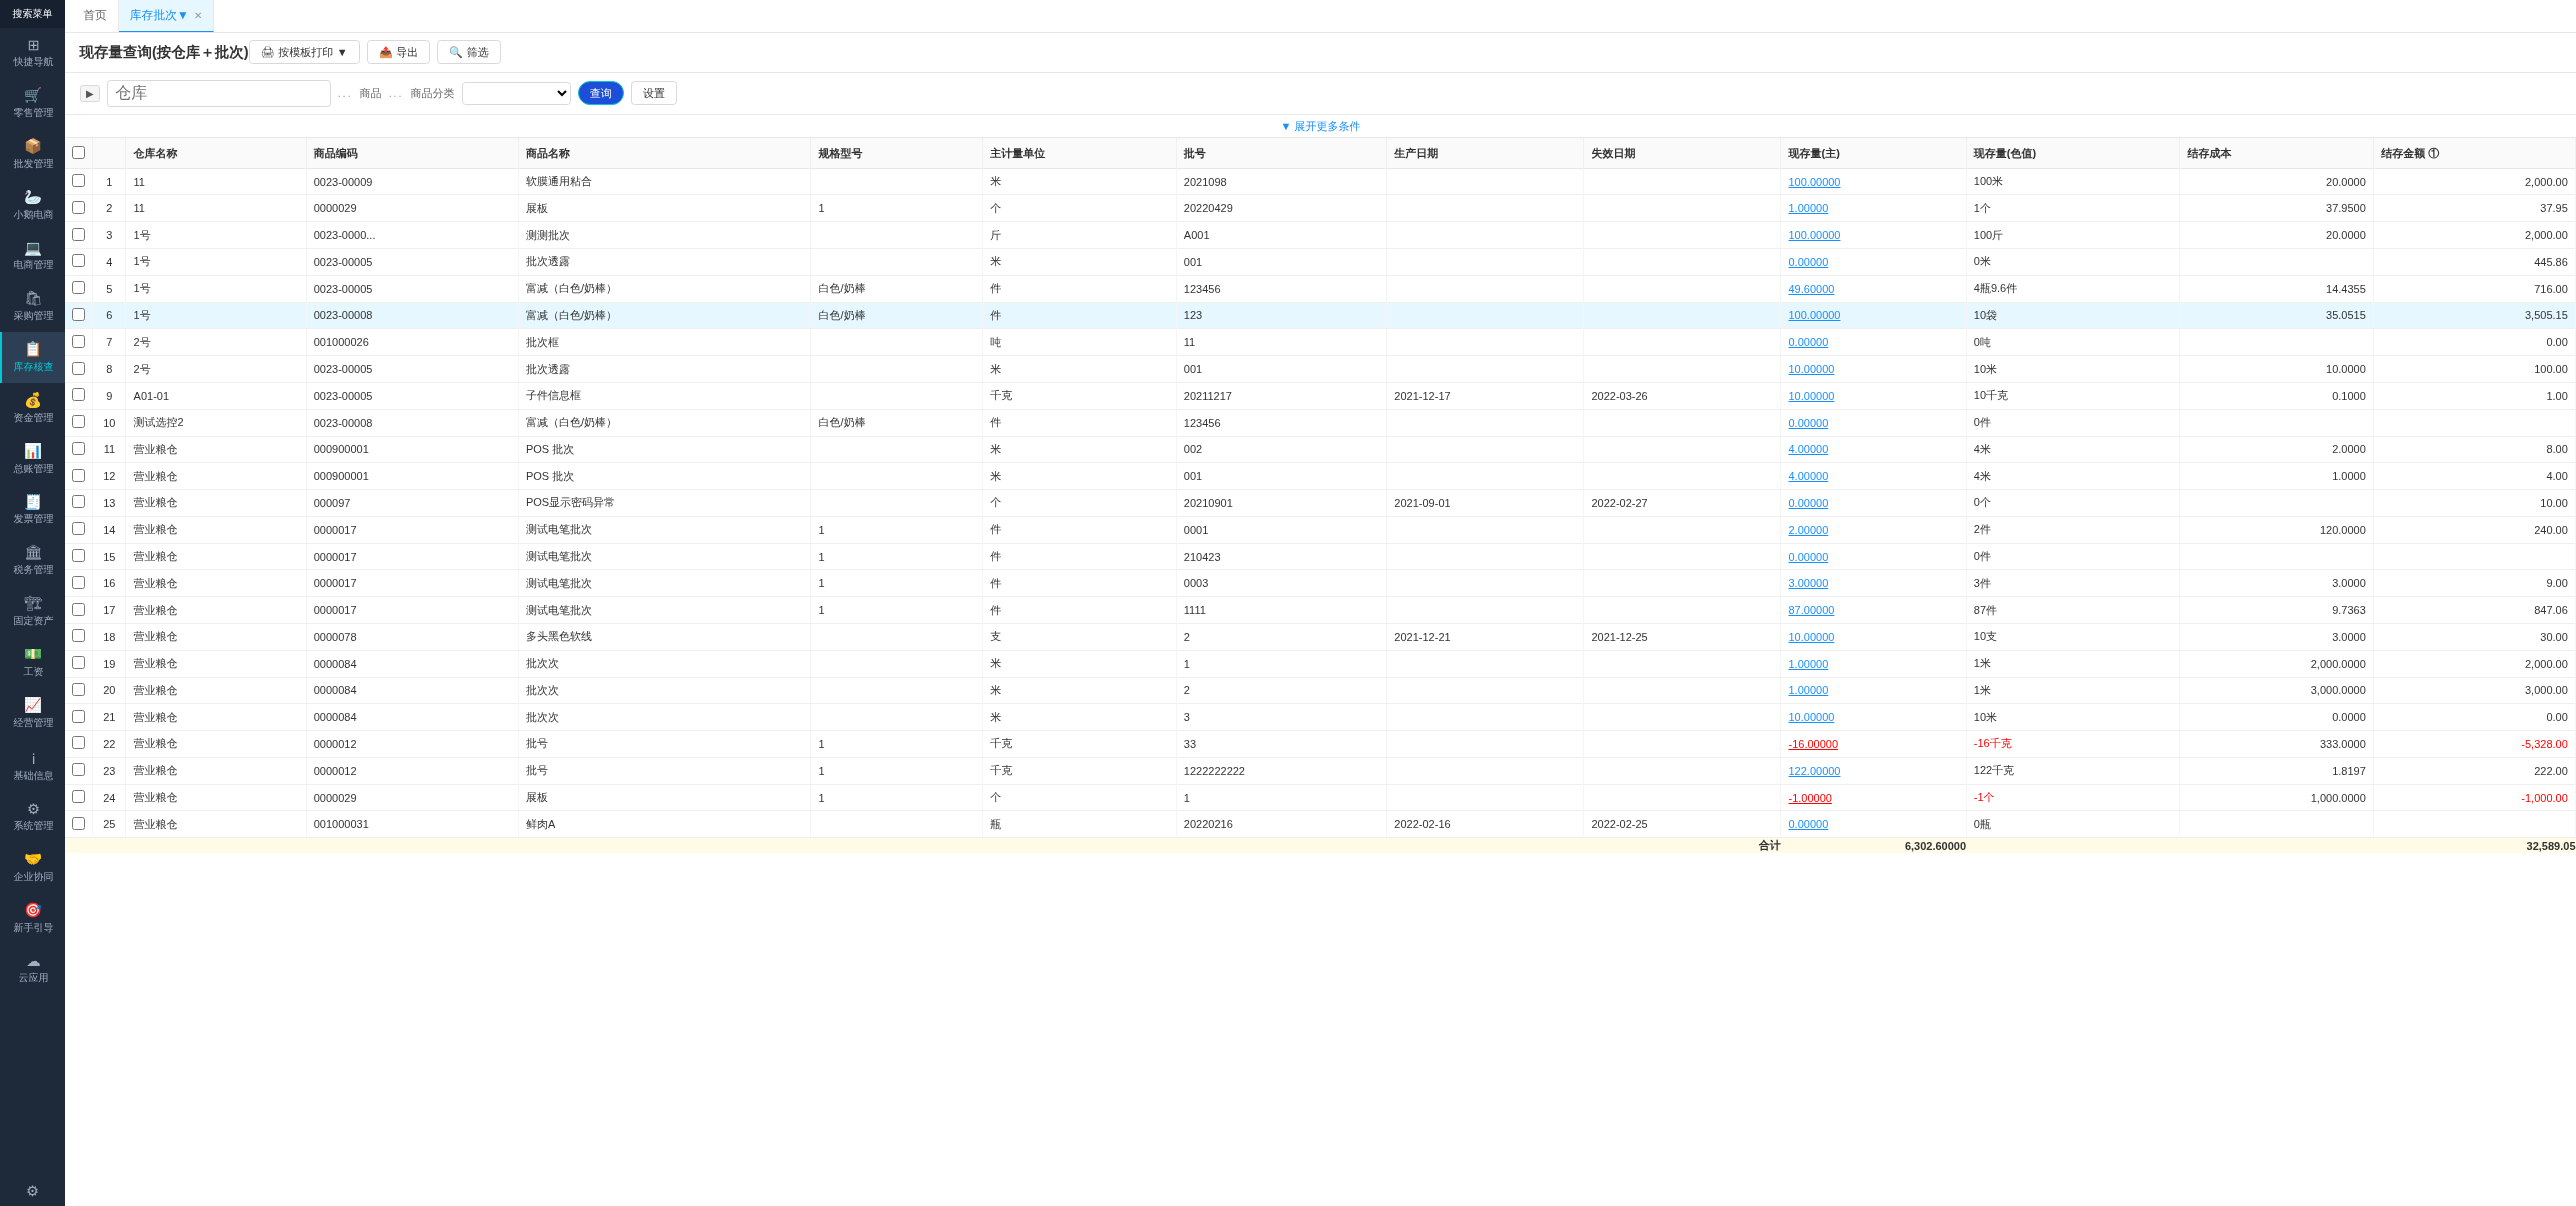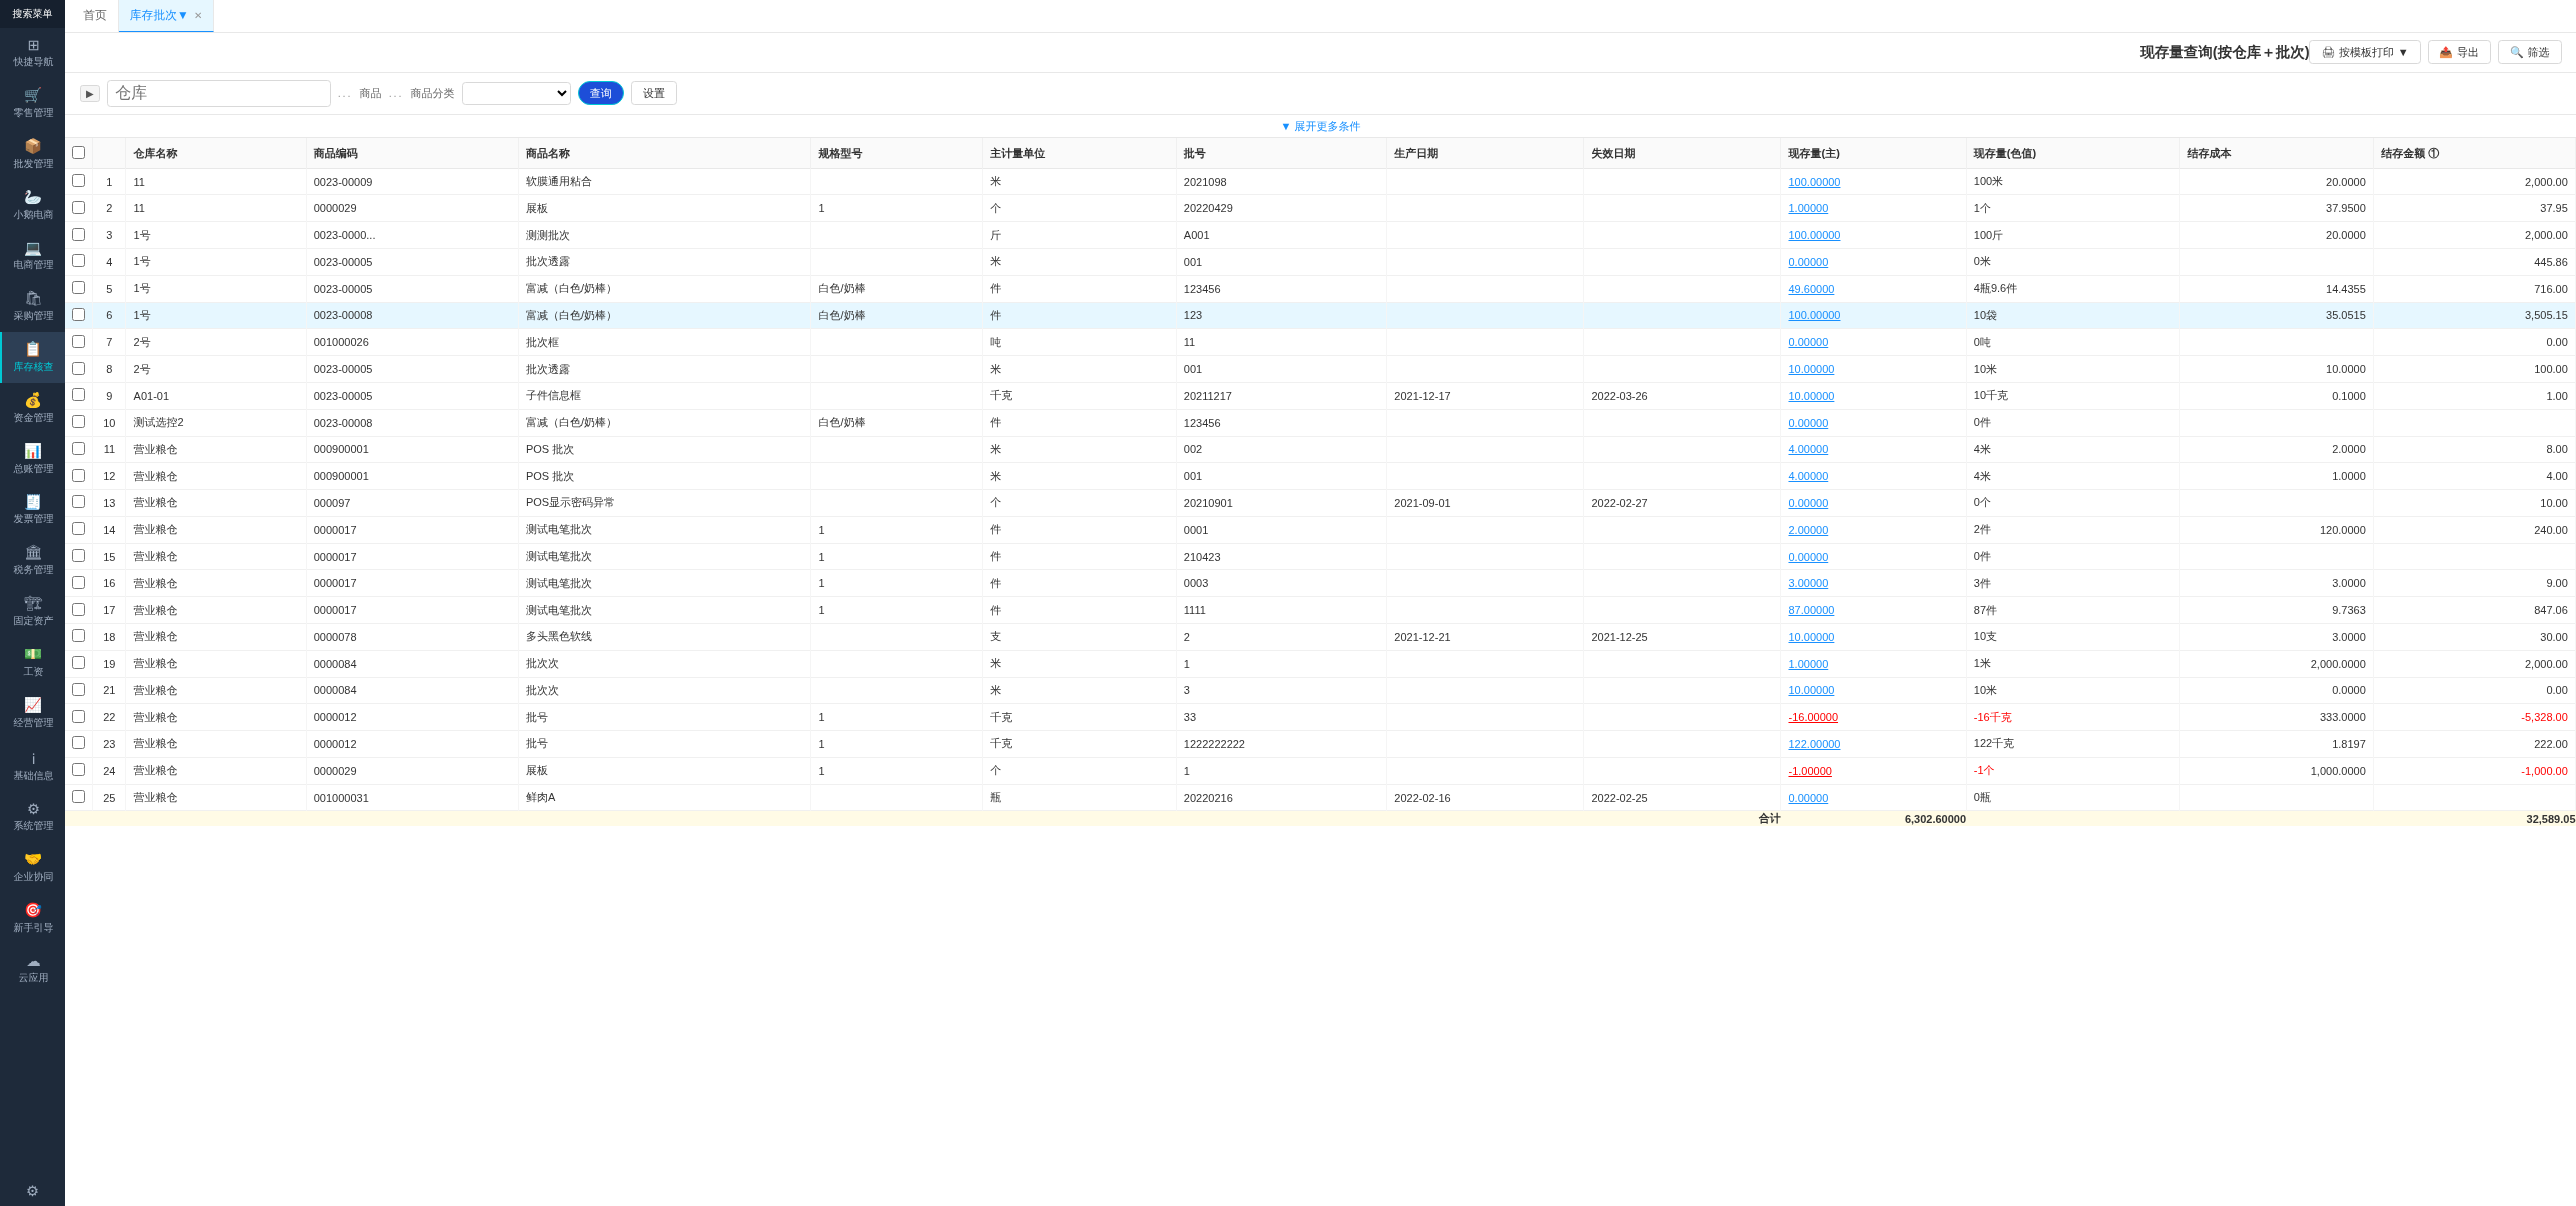--- a/index.html
+++ b/index.html
@@ -93,21 +93,21 @@
       cursor: pointer;
     }
 
     
     .page-header {
       background: #fff;
       padding: 7.2px 14.5px;
       border-bottom: 0.9px solid #e8e8e8;
       display: flex;
       align-items: center;
-      justify-content: flex-end;
+      justify-content: flex-start;
       flex-shrink: 0;
     }
     .page-title { font-size: 14.5px; font-weight: bold; color: #333; }
     .header-actions { display: flex; align-items: center; gap: 7.2px; }
     .btn {
       padding: 3.6px 11px;
       border: 0.9px solid #d9d9d9;
       background: #fff;
       border-radius: 3.6px;
       cursor: pointer;
@@ -701,20 +701,36 @@
       <td>1</td>
       <td></td>
       <td></td>
       <td class="td-link">1.00000</td>
       <td class="">1米</td>
       <td class="td-right">2,000.0000</td>
       <td class="td-right">2,000.00</td>
     </tr>
           <tr>
       <td class="col-checkbox td-center"><input type="checkbox" style=""></td>
+      <td class="col-num td-center">20</td>
+      <td>营业粮仓</td>
+      <td>0000084</td>
+      <td>批次次</td>
+      <td></td>
+      <td>米</td>
+      <td>2</td>
+      <td></td>
+      <td></td>
+      <td class="td-link">1.00000</td>
+      <td class="">1米</td>
+      <td class="td-right">3,000.0000</td>
+      <td class="td-right">3,000.00</td>
+    </tr>
+          <tr>
+      <td class="col-checkbox td-center"><input type="checkbox" style=""></td>
       <td class="col-num td-center">21</td>
       <td>营业粮仓</td>
       <td>0000084</td>
       <td>批次次</td>
       <td></td>
       <td>米</td>
       <td>3</td>
       <td></td>
       <td></td>
       <td class="td-link">10.00000</td>

